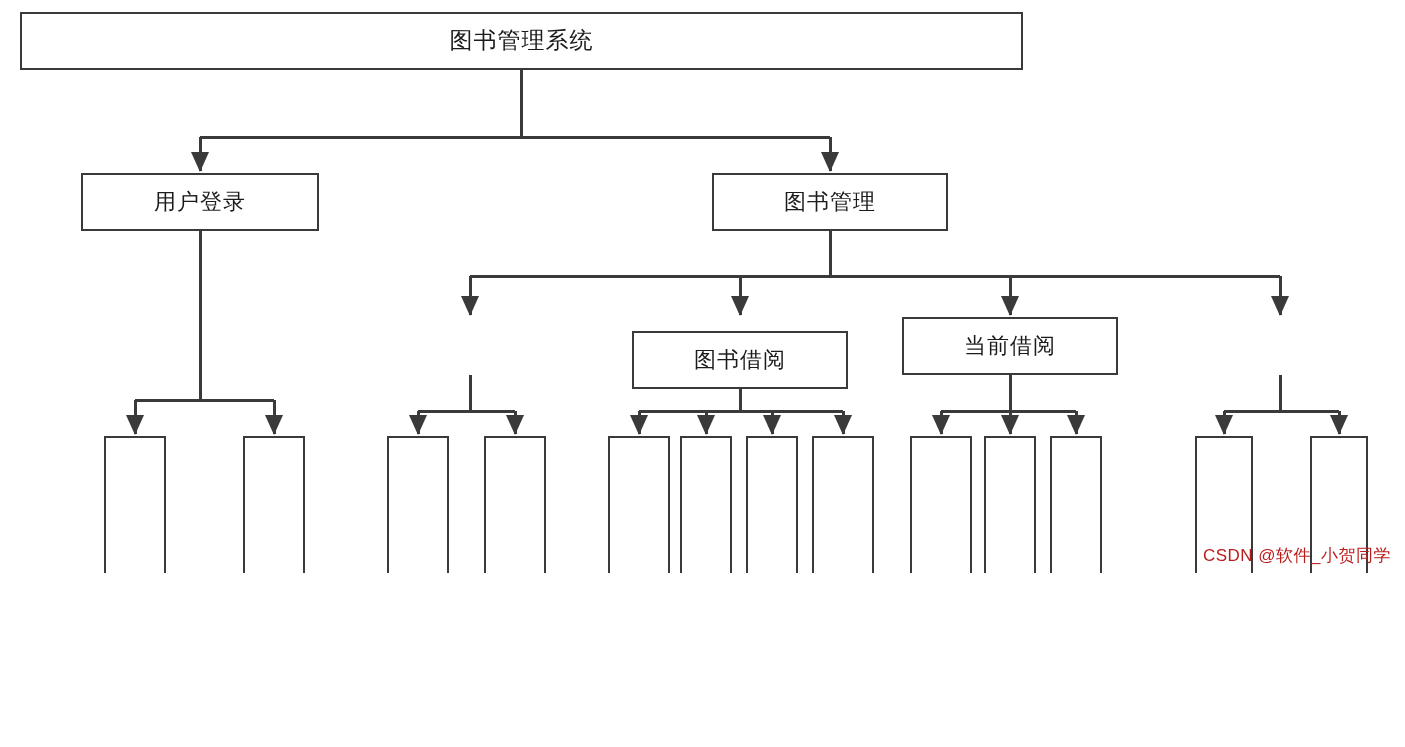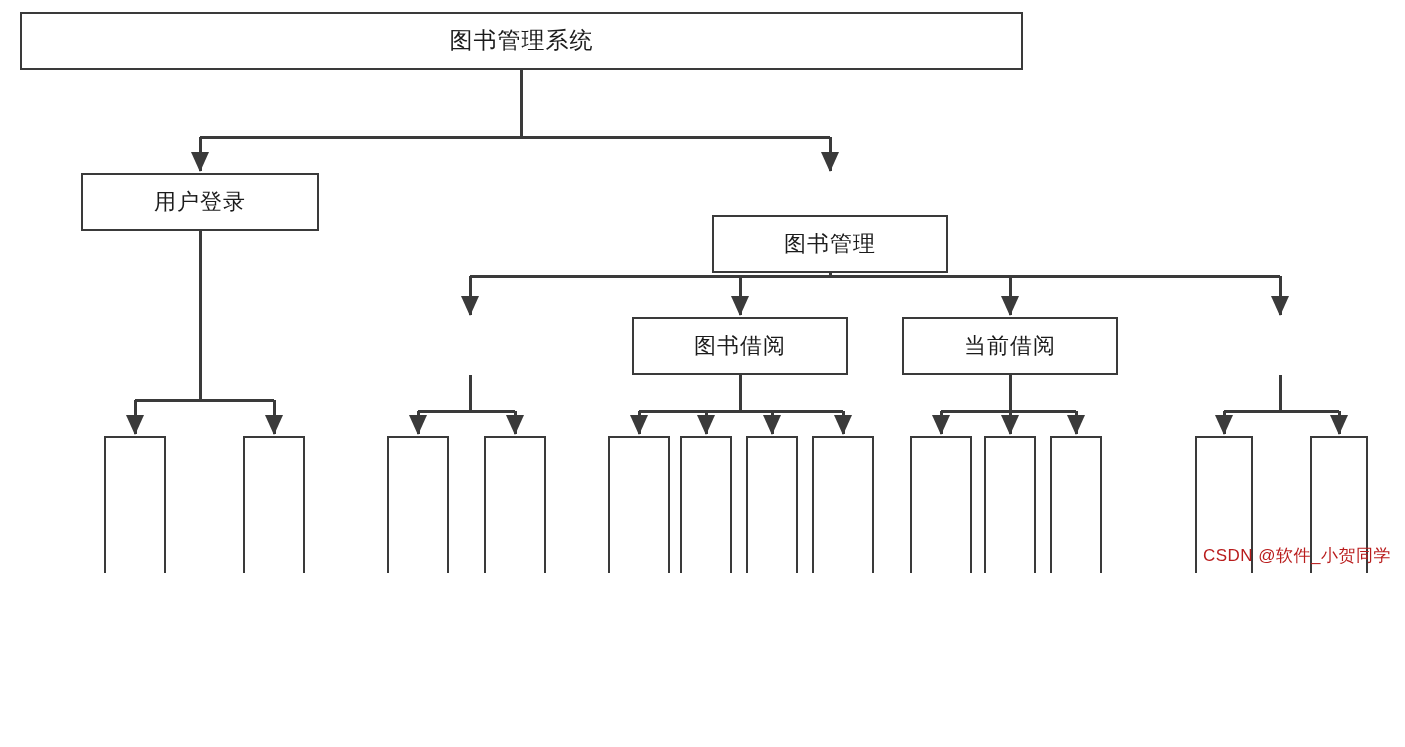--- a/index.html
+++ b/index.html
@@ -124,23 +124,23 @@
       <line x1="1224" y1="411" x2="1339" y2="411" stroke="#3a3a3a" stroke-width="3" shape-rendering="crispEdges"></line>
       <line x1="1224" y1="411" x2="1224" y2="434" stroke="#3a3a3a" stroke-width="3" shape-rendering="crispEdges"></line>
       <polygon points="1215,415 1233,415 1224,435" fill="#3a3a3a"></polygon>
       <line x1="1339" y1="411" x2="1339" y2="434" stroke="#3a3a3a" stroke-width="3" shape-rendering="crispEdges"></line>
       <polygon points="1330,415 1348,415 1339,435" fill="#3a3a3a"></polygon>
     </svg>
 
   <div class="node root horiz" style="left: 20px; top: 12px; width: 1003px; height: 58px;">图书管理系统</div>
 
   <div class="node horiz" style="left: 81px; top: 173px; width: 238px; height: 58px;">用户登录</div>
-  <div class="node horiz" style="left: 712px; top: 173px; width: 236px; height: 58px; margin-top: 42px;">图书管理</div>
+  <div class="node horiz" style="left: 712px; top: 173px; width: 236px; height: 58px;">图书管理</div>
 
-  <div class="node horiz" style="left: 632px; top: 317px; width: 216px; height: 58px;">图书借阅</div>
+  <div class="node horiz" style="left: 632px; top: 331px; width: 216px; height: 58px;">图书借阅</div>
   <div class="node horiz" style="left: 902px; top: 317px; width: 216px; height: 58px;">当前借阅</div>
 
   <div class="node vert" style="left: 104px; top: 436px; width: 62px; height: 297px;">
     <span class="vtext">用户登录</span>
   </div>
   <div class="node vert" style="left: 243px; top: 436px; width: 62px; height: 297px;">
     <span class="vtext">注销登录</span>
   </div>
   <div class="node vert" style="left: 387px; top: 436px; width: 62px; height: 297px;">
     <span class="vtext">查询图书</span>

